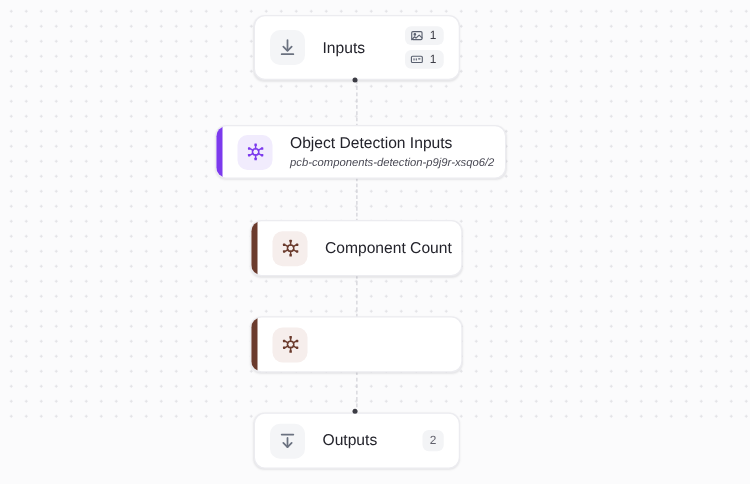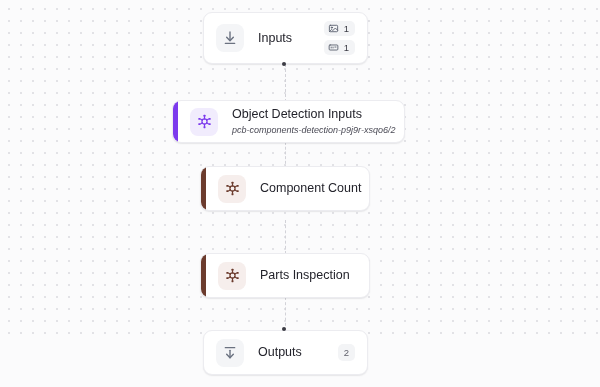--- a/index.html
+++ b/index.html
@@ -206,21 +206,21 @@
         <rect x="17.9" y="14.3" width="2.8" height="2.8" rx="0.6" fill="#7c3aed" stroke="none"></rect>
         <rect x="10.6" y="18.6" width="2.8" height="2.8" rx="0.6" fill="#7c3aed" stroke="none"></rect>
       </svg>
     </div>
     <div class="node-text">
       <div class="node-title">Object Detection Inputs</div>
       <div class="node-sub">pcb-components-detection-p9j9r-xsqo6/2</div>
     </div>
   </div>
 
-  <div class="node" style="left:200px; top:166px; width:170px; height:45px; padding:0 12px 0 17px;align-items:center;">
+  <div class="node" style="left:200px; top:176px; width:170px; height:45px; padding:0 12px 0 17px;align-items:center;">
     <div class="accent brown"></div>
     <div class="node-icon icon-brown">
       <svg width="17" height="17" viewBox="0 0 24 24" fill="none" stroke="#6b3b2d" stroke-width="1.7" stroke-linecap="round" stroke-linejoin="round">
         <circle cx="12" cy="12" r="3.6"></circle>
         <path d="M12 8.4V5.2M9 10.2L6.3 8.6M9 13.8L6.3 15.4M15 10.2l2.7-1.6M15 13.8l2.7 1.6M12 15.6v3.2"></path>
         <rect x="10.6" y="2.6" width="2.8" height="2.8" rx="0.6" fill="#6b3b2d" stroke="none"></rect>
         <rect x="3.3" y="6.9" width="2.8" height="2.8" rx="0.6" fill="#6b3b2d" stroke="none"></rect>
         <rect x="3.3" y="14.3" width="2.8" height="2.8" rx="0.6" fill="#6b3b2d" stroke="none"></rect>
         <rect x="17.9" y="6.9" width="2.8" height="2.8" rx="0.6" fill="#6b3b2d" stroke="none"></rect>
         <rect x="17.9" y="14.3" width="2.8" height="2.8" rx="0.6" fill="#6b3b2d" stroke="none"></rect>
@@ -239,23 +239,20 @@
         <circle cx="12" cy="12" r="3.6"></circle>
         <path d="M12 8.4V5.2M9 10.2L6.3 8.6M9 13.8L6.3 15.4M15 10.2l2.7-1.6M15 13.8l2.7 1.6M12 15.6v3.2"></path>
         <rect x="10.6" y="2.6" width="2.8" height="2.8" rx="0.6" fill="#6b3b2d" stroke="none"></rect>
         <rect x="3.3" y="6.9" width="2.8" height="2.8" rx="0.6" fill="#6b3b2d" stroke="none"></rect>
         <rect x="3.3" y="14.3" width="2.8" height="2.8" rx="0.6" fill="#6b3b2d" stroke="none"></rect>
         <rect x="17.9" y="6.9" width="2.8" height="2.8" rx="0.6" fill="#6b3b2d" stroke="none"></rect>
         <rect x="17.9" y="14.3" width="2.8" height="2.8" rx="0.6" fill="#6b3b2d" stroke="none"></rect>
         <rect x="10.6" y="18.6" width="2.8" height="2.8" rx="0.6" fill="#6b3b2d" stroke="none"></rect>
       </svg>
     </div>
-    <div class="node-text">
-      <div class="node-title">Parts Inspection</div>
-    </div>
   </div>
 
   <div class="node" style="left:203px; top:330px; width:165px; height:45px; padding:4px 12px;">
     <div class="node-icon icon-grey">
       <svg width="16" height="16" viewBox="0 0 24 24" fill="none" stroke="#6b7280" stroke-width="2.1" stroke-linecap="round" stroke-linejoin="round">
         <path d="M5 4h14"></path>
         <path d="M12 8v11"></path>
         <path d="M7 14l5 5 5-5"></path>
       </svg>
     </div>

